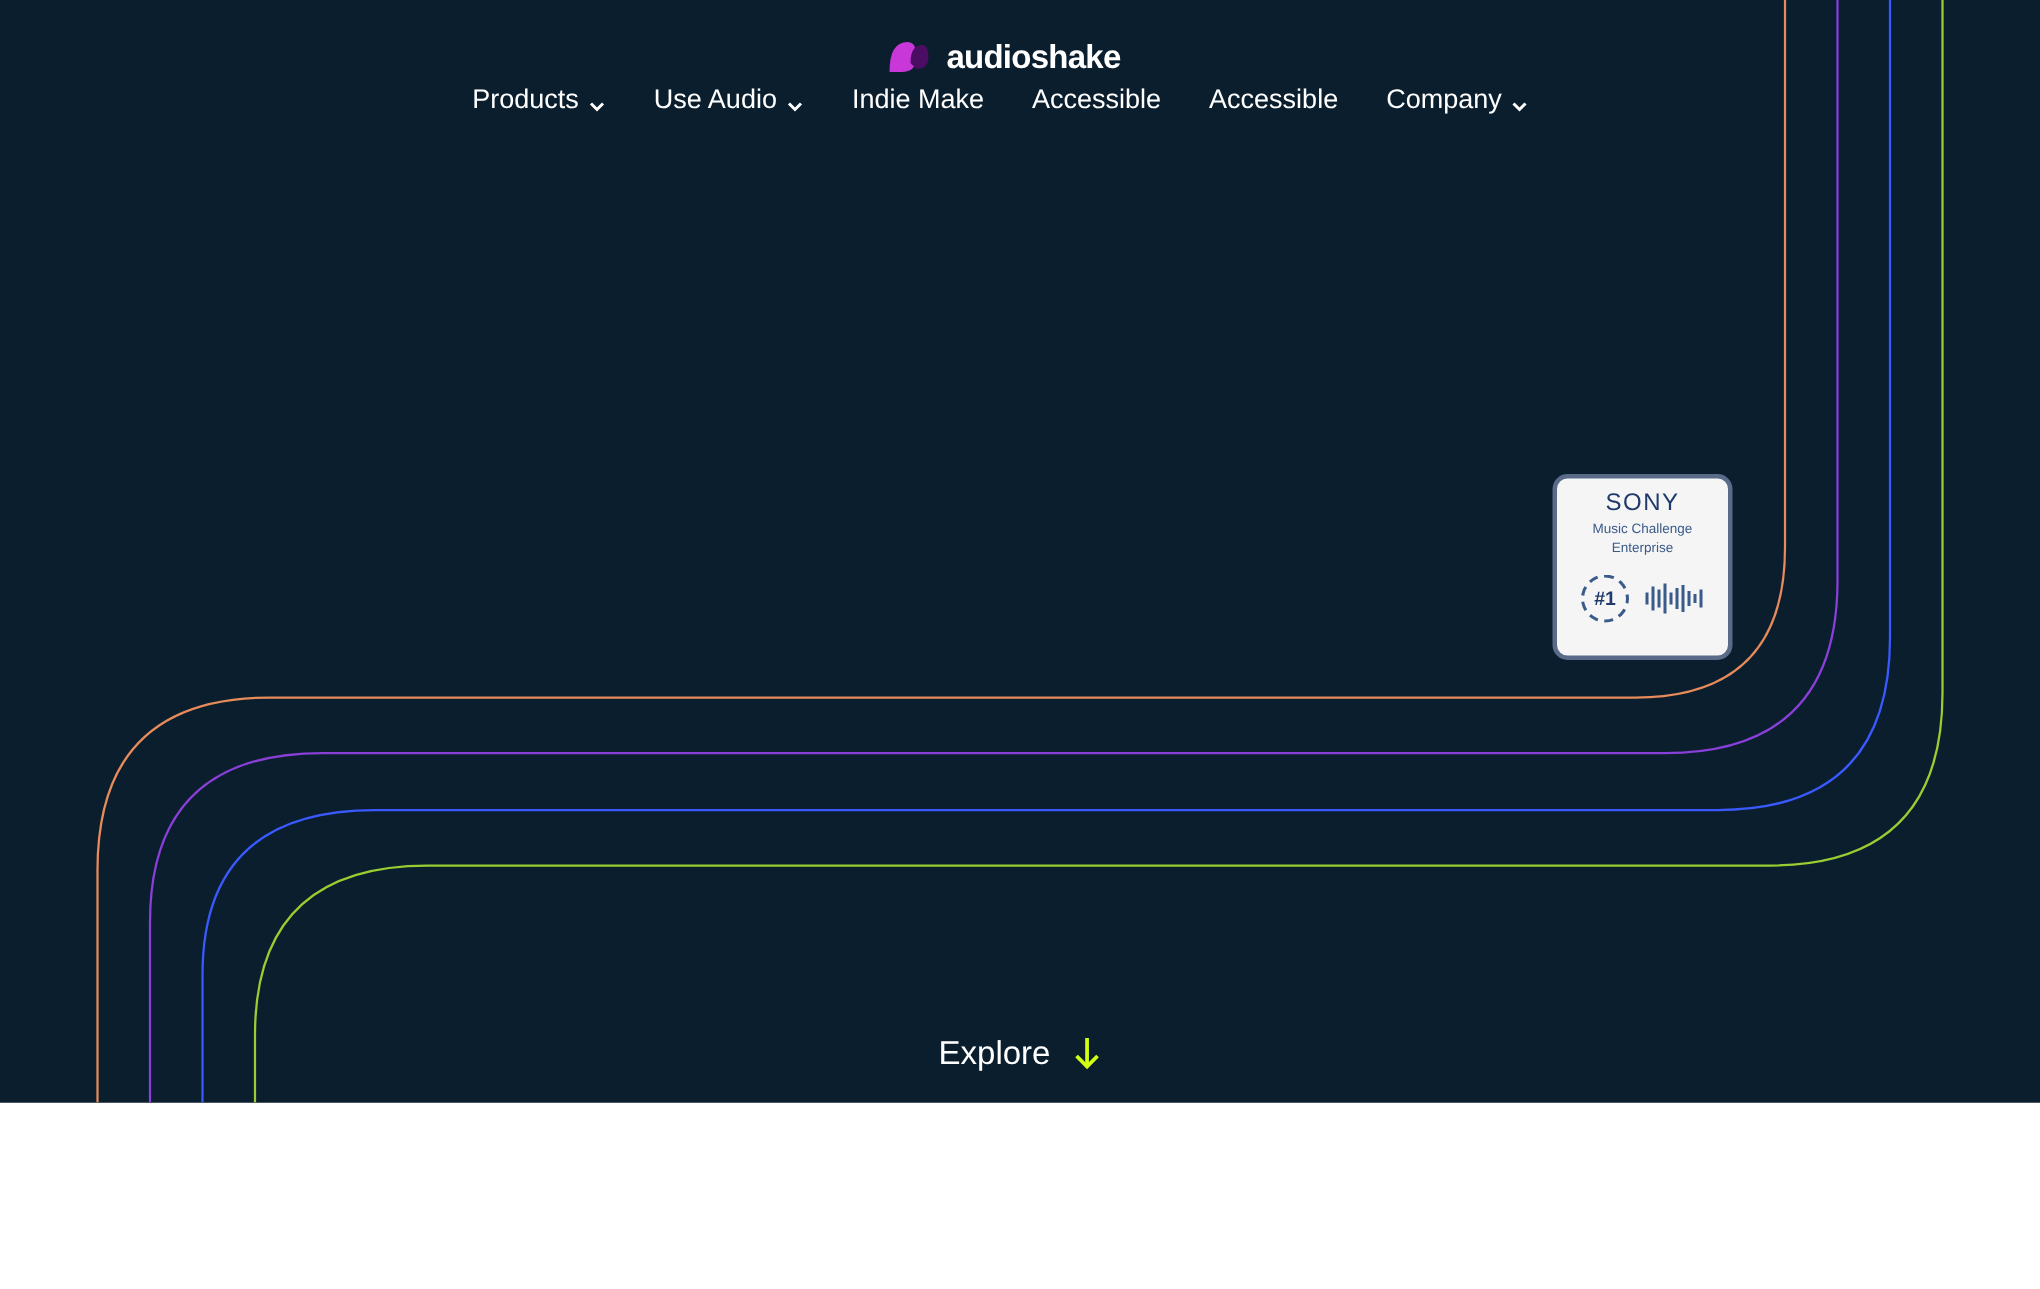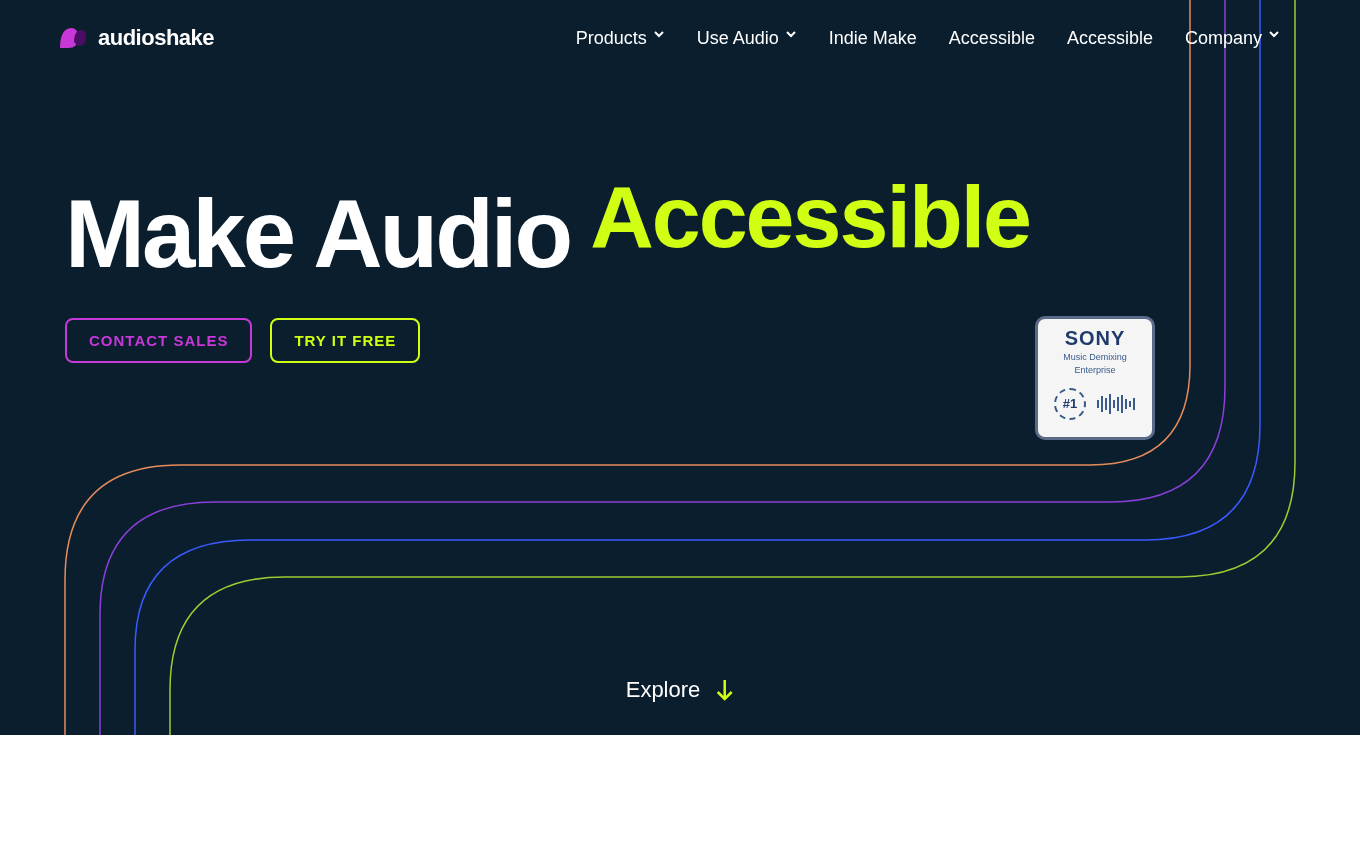--- a/index.html
+++ b/index.html
@@ -26,20 +26,21 @@
       overflow: hidden;
     }
 
     .header {
       display: flex;
       align-items: center;
       justify-content: space-between;
       padding: 20px 80px 20px 54px;
       position: relative;
       z-index: 100;
+      flex-direction: column;
     }
 
     .logo {
       display: flex;
       align-items: center;
       gap: 8px;
     }
 
     .logo-mark {
       width: 36px;
@@ -55,21 +56,21 @@
     }
 
     .nav {
       display: flex;
       align-items: center;
       gap: 32px;
     }
 
     .nav-item {
       display: flex;
-      align-items: flex-start;
+      align-items: flex-end;
       gap: 6px;
       font-size: 18px;
       font-weight: 500;
       color: #ffffff;
       cursor: pointer;
     }
 
     .chevron {
       width: 12px;
       height: 12px;
@@ -144,22 +145,22 @@
       border: 3px solid #5a6b8a;
       border-radius: 10px;
       padding: 8px;
       display: flex;
       flex-direction: column;
       align-items: center;
       z-index: 60;
     }
 
     .badge-brand {
-      font-size: 20px;
-      font-weight: 700;
+      font-size: 16px;
+      font-weight: 400;
       color: #1f3a6b;
       letter-spacing: 1px;
     }
 
     .badge-sub {
       font-size: 9px;
       color: #3a5a8a;
       text-align: center;
       line-height: 1.2;
       margin-top: 2px;
@@ -195,21 +196,21 @@
       top: 0;
       left: 0;
       width: 100%;
       height: 100%;
       z-index: 10;
       pointer-events: none;
     }
 
     .explore {
       position: absolute;
-      bottom: 32px;
+      bottom: 20px;
       left: 50%;
       transform: translateX(-50%);
       display: flex;
       align-items: center;
       gap: 14px;
       z-index: 60;
       cursor: pointer;
     }
 
     .explore-text {
@@ -269,35 +270,24 @@
       </div>
       <div class="nav-item">
         <span>Company</span>
         <svg class="chevron" viewBox="0 0 12 12">
             <path d="M2 4 L6 8 L10 4" stroke="#ffffff" stroke-width="2" fill="none"></path>
           </svg>
       </div>
     </nav>
   </header>
 
-  <div class="hero-content">
-    <div class="hero-heading">
-      <span class="hero-static">Make Audio</span>
-      <span class="hero-dynamic">Accessible</span>
-    </div>
-
-    <div class="cta-row">
-      <button class="btn btn-primary">CONTACT SALES</button>
-      <button class="btn btn-secondary">TRY IT FREE</button>
-    </div>
-  </div>
 
   <div class="badge">
     <div class="badge-brand">SONY</div>
-    <div class="badge-sub">Music Demixing</div>
+    <div class="badge-sub">Music Challenge</div>
     <div class="badge-sub">Enterprise</div>
     <div class="badge-footer">
       <div class="badge-rank">#1</div>
       <svg class="badge-wave" viewBox="0 0 40 24">
         <line x1="2" y1="8" x2="2" y2="16" stroke="#3a5a8a" stroke-width="2"></line>
         <line x1="6" y1="4" x2="6" y2="20" stroke="#3a5a8a" stroke-width="2"></line>
         <line x1="10" y1="6" x2="10" y2="18" stroke="#3a5a8a" stroke-width="2"></line>
         <line x1="14" y1="2" x2="14" y2="22" stroke="#3a5a8a" stroke-width="2"></line>
         <line x1="18" y1="8" x2="18" y2="16" stroke="#3a5a8a" stroke-width="2"></line>
         <line x1="22" y1="5" x2="22" y2="19" stroke="#3a5a8a" stroke-width="2"></line>

